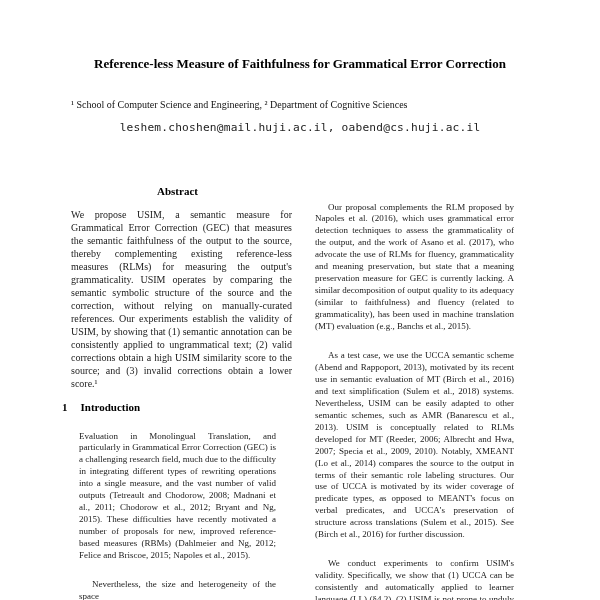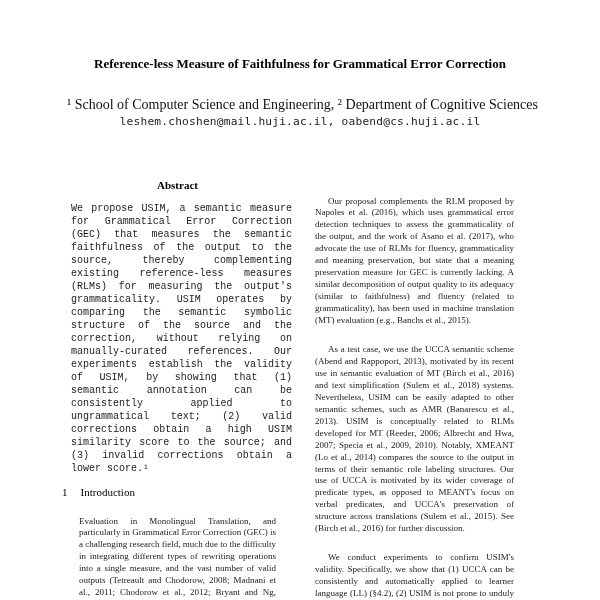--- a/index.html
+++ b/index.html
@@ -32,24 +32,24 @@
   }
   .authors-line {
     margin: 0 0 2px 0;
     font-size: 11px;
     line-height: 14px;
     font-weight: bold;
     text-align: center;
     color: #000000;
   }
   .affil-line {
-    margin: 0;
-    font-size: 14px;
+    margin: 9px;
+    font-size: 10px;
     line-height: 13.5px;
-    text-align: right;
+    text-align: left;
     color: #111111;
   }
   .emails-line {
     margin: 3px 0 16px 0;
     font-size: 11.2px;
     line-height: 14px;
     letter-spacing: 0.2px;
     text-align: center;
     font-family: "DejaVu Sans Mono", "Liberation Mono", monospace;
     color: #222222;
@@ -71,27 +71,26 @@
     color: #000000;
   }
   .abstract-body {
     margin: 0 1px 0 9px;
     font-size: 10px;
     line-height: 13px;
     text-align: justify;
     -webkit-hyphens: auto;
     hyphens: auto;
     color: #1b1b1b;
-    font-family: Liberation Mono, monospace;
   }
   .section-heading {
     margin: 11px 0 8px 0;
     font-size: 11px;
     line-height: 13px;
-    font-weight: normal;
+    font-weight: bold;
     color: #000000;
   }
   .section-number {
     display: inline-block;
     margin-right: 13px;
   }
   .body-para {
     margin: 17px;
     font-size: 9px;
     line-height: 11.95px;

